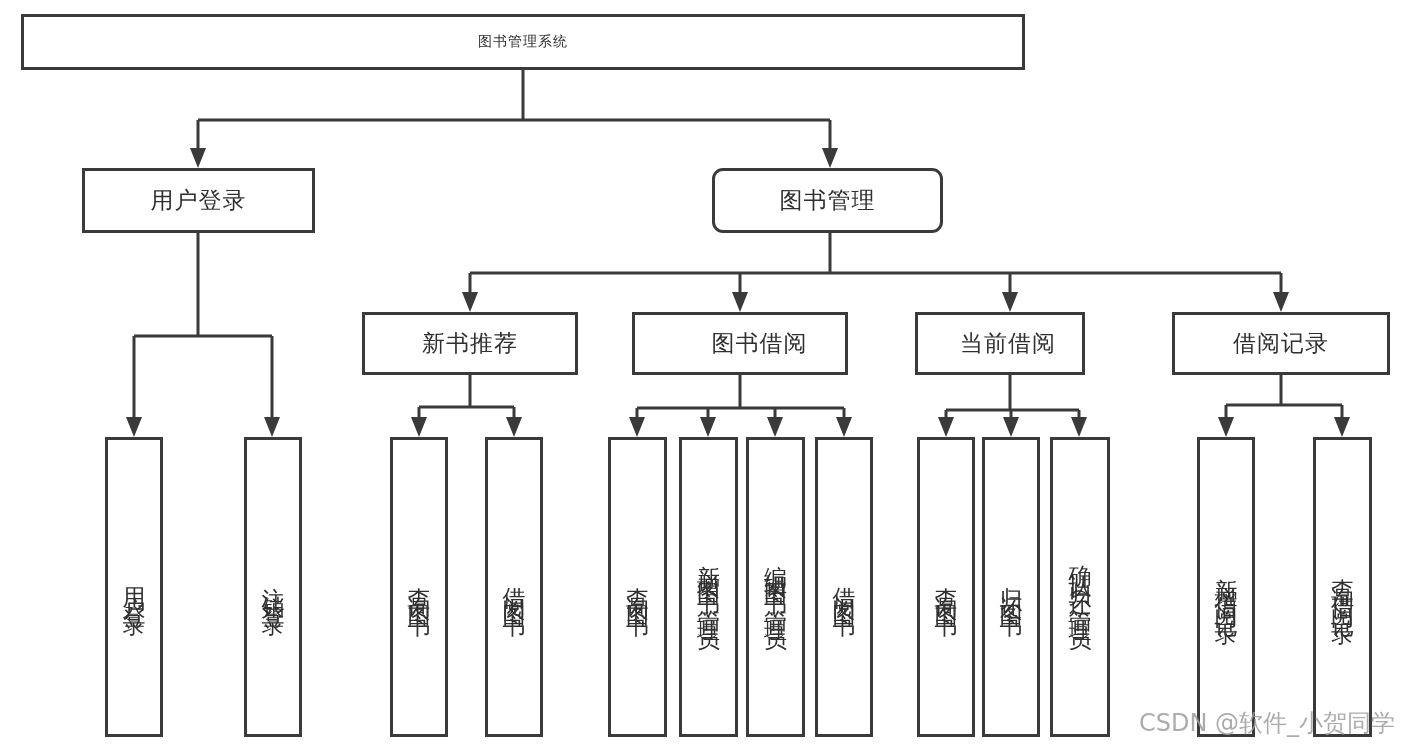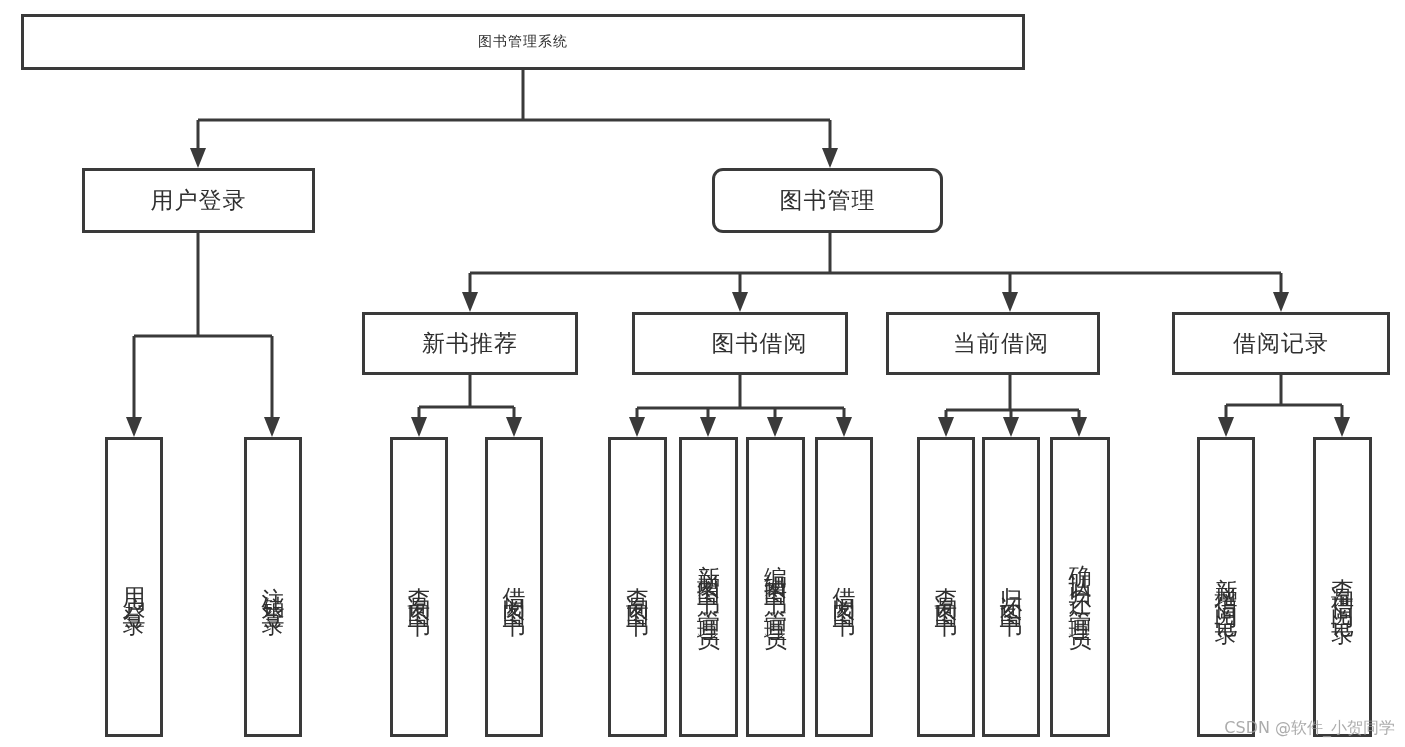--- a/index.html
+++ b/index.html
@@ -26,21 +26,21 @@
   .v-node .vlabel {
     writing-mode:vertical-lr;
     text-orientation:mixed;
     font-size:23px;
     line-height:1;
     letter-spacing:9px;
   }
   .watermark {
     position:absolute;
     right:10px; bottom:8px;
-    font-size:16px;
+    font-size:24px;
     color:rgba(158,158,158,0.85);
     white-space:nowrap;
     pointer-events:none;
   }
 </style>
 </head>
 <body>
 
 <div class="canvas">
 
@@ -94,21 +94,21 @@
   <div class="node h-node" style="left:712px; top:168px; width:231px; height:65px;border-radius:11px;">
     <span>图书管理</span>
   </div>
 
   <div class="node h-node" style="left:362px; top:312px; width:216px; height:63px;">
     <span>新书推荐</span>
   </div>
   <div class="node h-node" style="left:632px; top:312px; width:216px; height:63px;padding-left:39px;">
     <span>图书借阅</span>
   </div>
-  <div class="node h-node" style="left:886px; top:312px; width:214px; height:63px;padding-left:16px;">
+  <div class="node h-node" style="left:915px; top:312px; width:170px; height:63px;padding-left:16px;">
     <span>当前借阅</span>
   </div>
   <div class="node h-node" style="left:1172px; top:312px; width:218px; height:63px;">
     <span>借阅记录</span>
   </div>
 
   <div class="node v-node" style="left:105px; top:437px; width:58px; height:300px;">
     <span class="vlabel">用户登录</span>
   </div>
   <div class="node v-node" style="left:244px; top:437px; width:58px; height:300px;">

